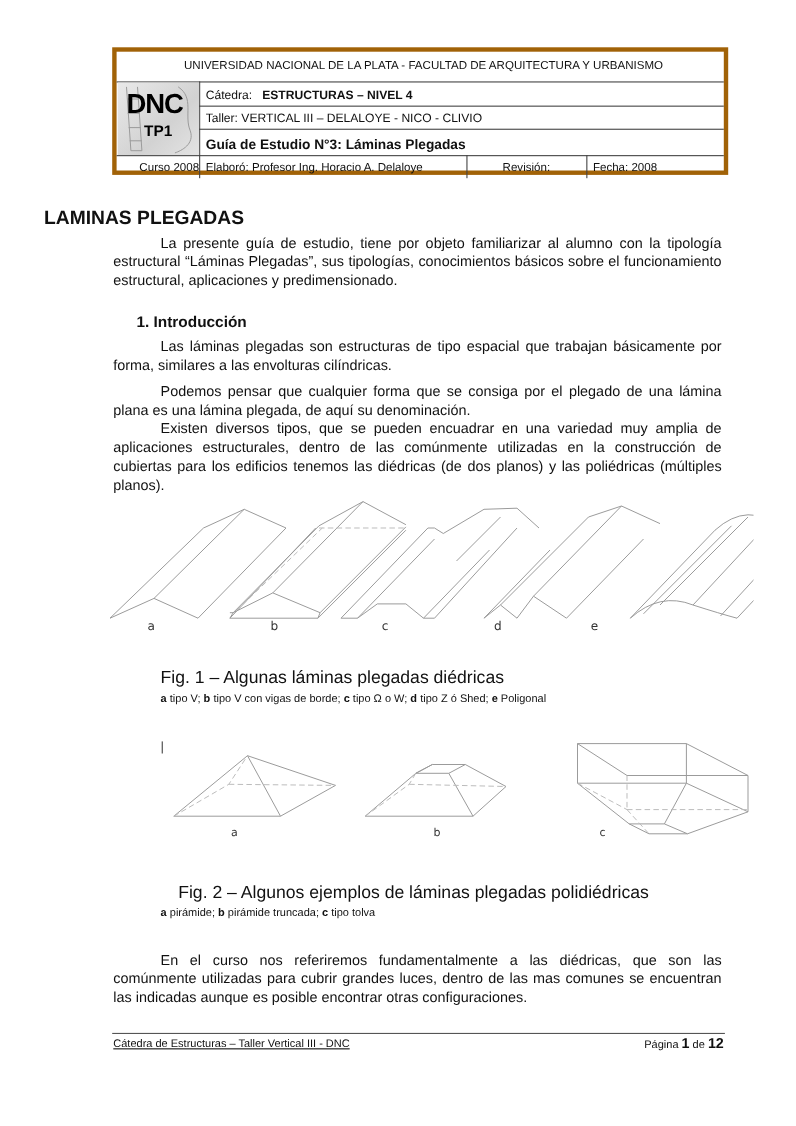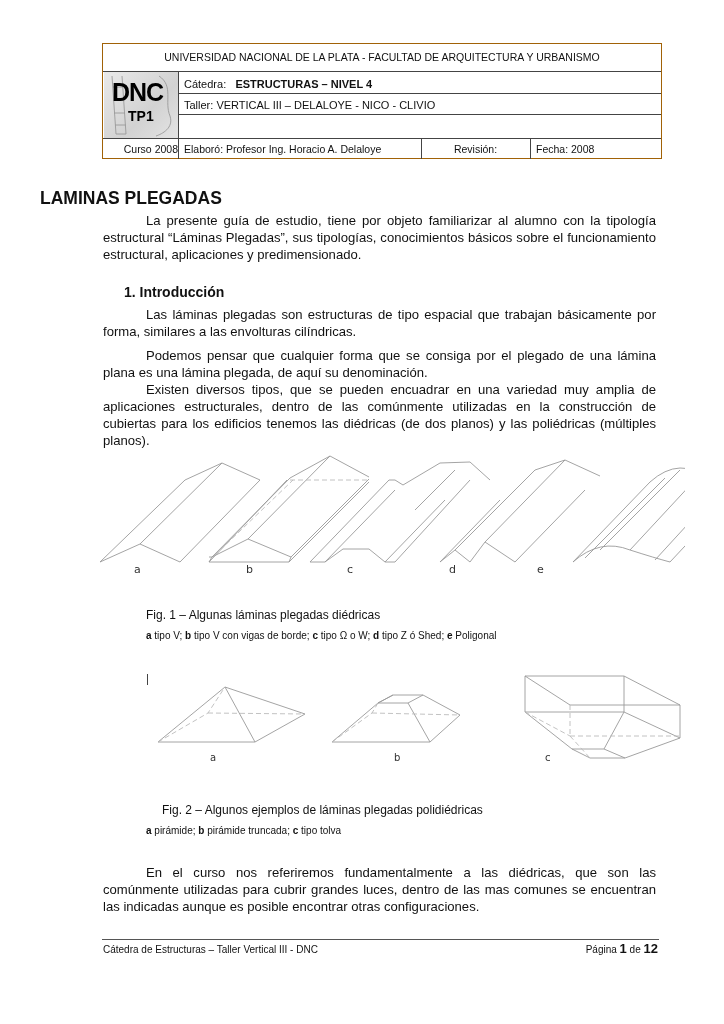--- a/index.html
+++ b/index.html
@@ -1,30 +1,30 @@
 <!DOCTYPE html>
 <html><head>
 <meta charset="utf-8">
 <style>
   html,body{margin:0;padding:0;background:#fff;}
   body{width:724px;height:1024px;position:relative;overflow:hidden;font-family:"Liberation Sans",sans-serif;color:#111;}
   .abs{position:absolute;}
   
-  .hdr{position:absolute;left:102px;top:43px;width:560px;height:116px;border:1px solid #a16207;box-sizing:border-box;}
+  .hdr{position:absolute;left:102px;top:43px;width:560px;height:116px;border:4px solid #a16207;box-sizing:border-box;}
   .hline{position:absolute;left:0;right:0;border-top:1px solid #444;}
   .vline{position:absolute;border-left:1px solid #444;}
   .cell{position:absolute;font-size:11px;white-space:nowrap;}
   .logo{position:absolute;left:1px;top:28px;width:74px;height:66px;background:linear-gradient(135deg,#e9e9e9,#d2d2d2 60%,#e4e4e4);overflow:hidden;}
   .logo-dnc{position:absolute;left:8px;top:6px;font-size:25px;font-weight:bold;letter-spacing:-1px;color:#000;}
   .logo-tp{position:absolute;left:24px;top:36px;font-size:14px;font-weight:bold;color:#000;}
   .title{position:absolute;left:0;width:724px;top:188px;text-align:left;font-size:17.5px;font-weight:bold;padding-left:40px;box-sizing:border-box;}
   .para{position:absolute;left:103px;width:553px;font-size:13.1px;line-height:17px;text-align:justify;}
   .para .ind{display:inline-block;width:43px;}
   .h1{position:absolute;left:124px;top:284px;font-size:14px;font-weight:bold;}
-  .cap{position:absolute;left:146px;font-size:12px;text-align:right;}
+  .cap{position:absolute;left:146px;font-size:16px;text-align:right;}
   .sub{position:absolute;left:146px;font-size:10px;}
   .fig-lbl{position:absolute;font-size:11px;color:#333;font-family:"DejaVu Sans",sans-serif;}
   .footer-line{position:absolute;left:102px;width:557px;top:939px;border-top:1px solid #555;}
   .foot{position:absolute;top:944px;font-size:10px;}
   svg line,svg polyline,svg polygon,svg path{stroke:#9a9a9a;stroke-width:0.9;fill:none;}
   svg .dash{stroke-dasharray:5 3;stroke:#bbb;}
 </style>
 </head>
 <body>
 
@@ -43,20 +43,21 @@
     </svg>
     <div class="logo-dnc">DNC</div>
     <div class="logo-tp">TP1</div>
   </div>
   <div class="cell" style="left:81px;top:34px;">
     <span>Cátedra:</span>&nbsp;&nbsp;&nbsp;<b>ESTRUCTURAS – NIVEL 4</b>
   </div>
   <div class="hline" style="top:49px;left:75px;"></div>
   <div class="cell" style="left:81px;top:55px;">Taller:  VERTICAL III – DELALOYE - NICO - CLIVIO</div>
   <div class="hline" style="top:70px;left:75px;"></div>
+  <div class="cell" style="left:81px;top:77px;font-size:12.5px;font-weight:bold;">Guía de Estudio N°3:  Láminas Plegadas</div>
   <div class="hline" style="top:94px;"></div>
   <div class="cell" style="left:0;width:75px;top:99px;text-align:right;font-size:10.5px;">Curso 2008</div>
   <div class="cell" style="left:81px;top:99px;font-size:10.5px;">Elaboró: Profesor Ing. Horacio A. Delaloye</div>
   <div class="vline" style="left:318px;top:94px;height:21px;"></div>
   <div class="cell" style="left:318px;width:109px;top:99px;text-align:center;font-size:10.5px;">Revisión:</div>
   <div class="vline" style="left:427px;top:94px;height:21px;"></div>
   <div class="cell" style="left:433px;top:99px;font-size:10.5px;">Fecha:  2008</div>
 </div>
 
 <div class="title">LAMINAS PLEGADAS</div>
@@ -157,16 +158,16 @@
 <div class="fig-lbl" style="left:545px;top:752px;font-size:10px;">c</div>
 
 <div class="cap" style="top:803px;margin-left:16px;">Fig. 2 – Algunos ejemplos de láminas plegadas polidiédricas</div>
 <div class="sub" style="top:825px;">
   <b>a</b><span> pirámide; </span><b>b</b><span> pirámide truncada; </span><b>c</b><span> tipo tolva</span>
 </div>
 
 <div class="para" style="top:864px;"><span class="ind"></span><span>En el curso nos referiremos fundamentalmente a las diédricas, que son las comúnmente utilizadas para cubrir grandes luces, dentro de las mas comunes se encuentran las indicadas aunque es posible encontrar otras configuraciones.</span></div>
 
 <div class="footer-line"></div>
-<div class="foot" style="left:103px;">Cátedra de Estructuras – Taller Vertical III - DNC</div>
+<div class="foot" style="left:103px;text-decoration:underline;">Cátedra de Estructuras – Taller Vertical III - DNC</div>
 <div class="foot" style="right:66px;top:941px;">
   <span>Página </span><b style="font-size:13px;">1</b><span> de </span><b style="font-size:13px;">12</b>
 </div>
 
 </body></html>

